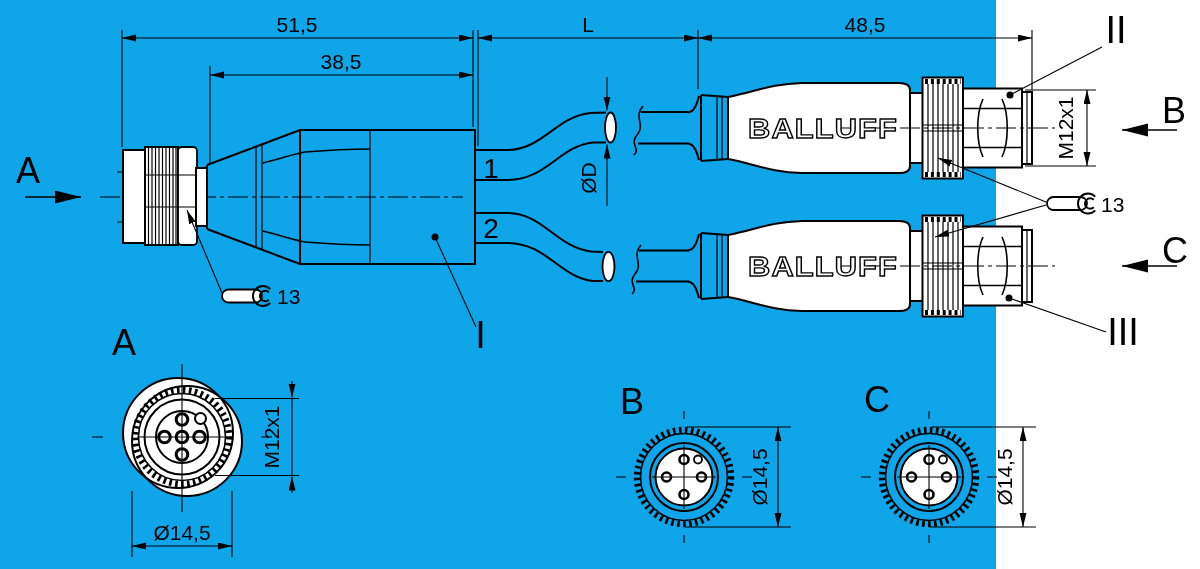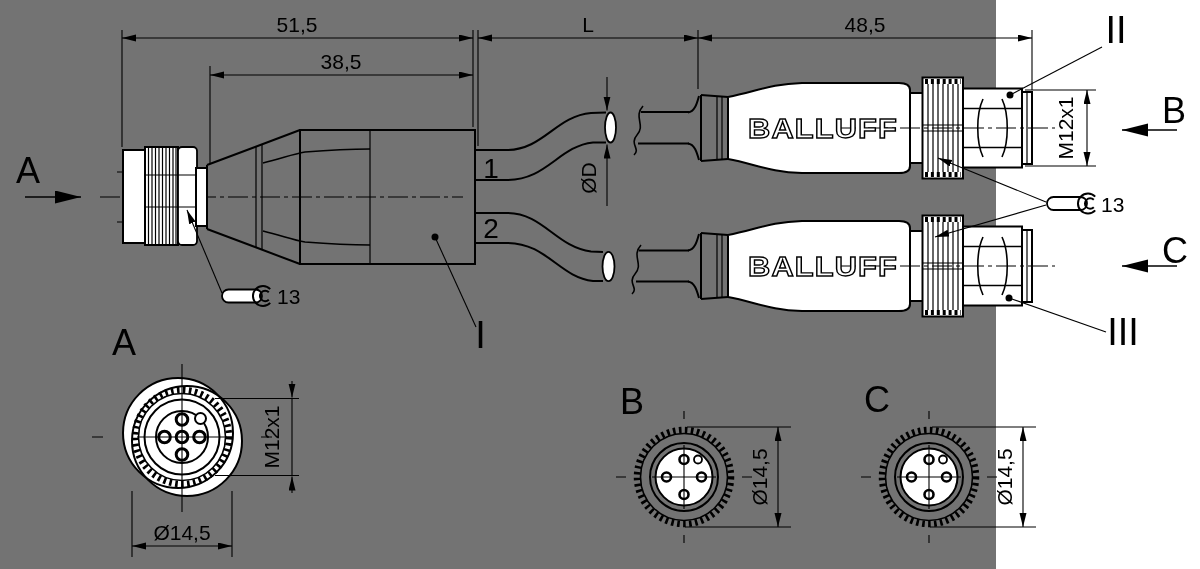--- a/index.html
+++ b/index.html
@@ -1,16 +1,16 @@
 <!DOCTYPE html>
 <html><head>
 <meta charset="utf-8">
 <style>
   html,body { margin:0; padding:0; background:#ffffff; }
-  .stage { width:996px; height:569px; background:#737373; position:relative; }
+  .stage { width:996px; height:569px; background:#0ea5e9; position:relative; }
   svg { display:block; }
   .s2   { stroke:#000; stroke-width:2;   fill:none; }
   .s16  { stroke:#000; stroke-width:1.6; fill:none; }
   .s12  { stroke:#000; stroke-width:1.2; fill:none; }
   .thin { stroke:#000; stroke-width:1.1; fill:none; }
   .wf   { fill:#fff; stroke:#000; stroke-width:2; }
   .wf18 { fill:#fff; stroke:#000; stroke-width:1.8; }
   .teeth { stroke:#000; stroke-width:6.5; fill:none; stroke-dasharray:2.6,3.4; }
   .teethline { stroke:#000; stroke-width:5; fill:none; stroke-dasharray:3,2.9; }
   .cl   { stroke:#000; stroke-width:1.1; fill:none; stroke-dasharray:20,4,4,4; }

